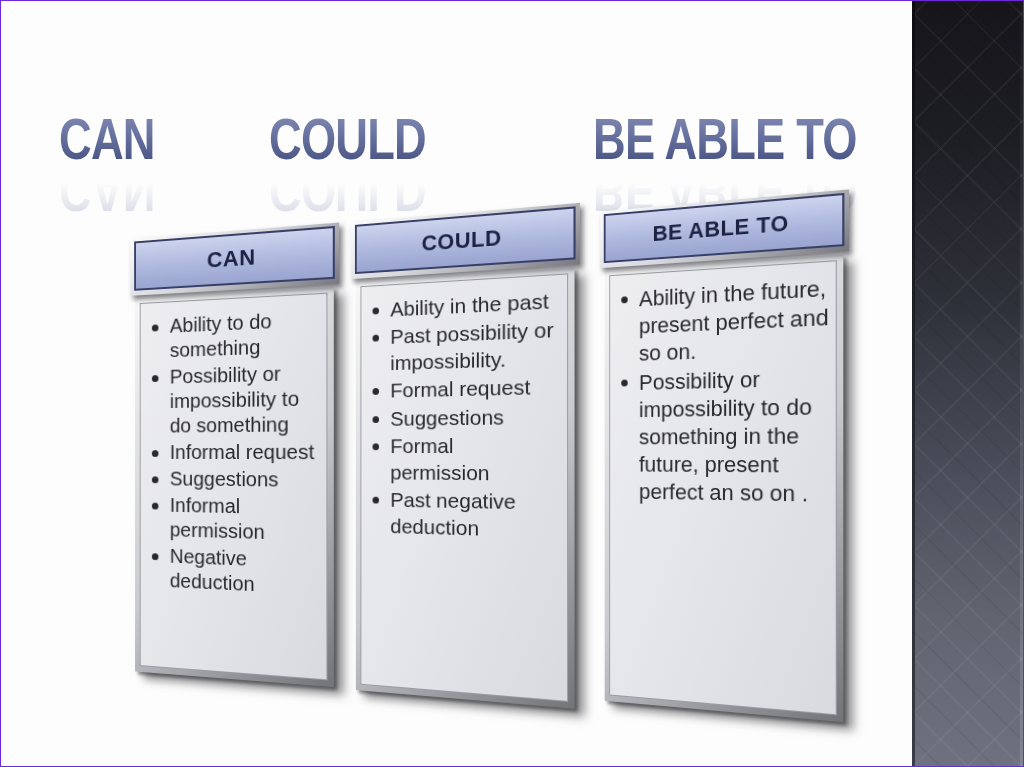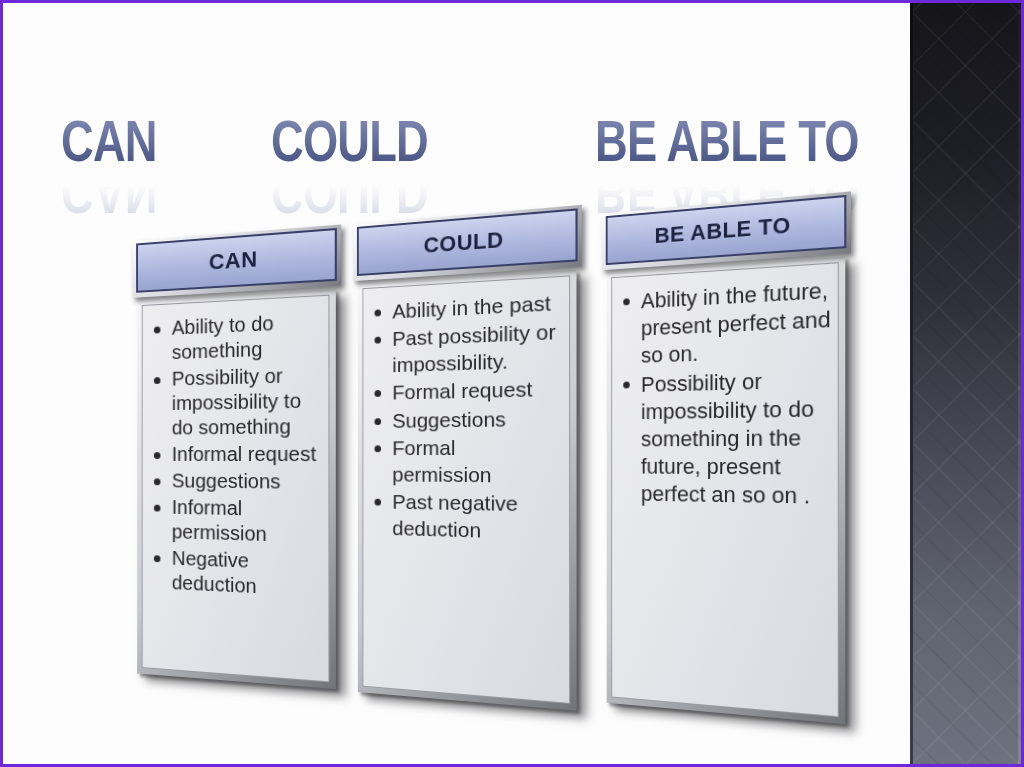--- a/index.html
+++ b/index.html
@@ -2,21 +2,21 @@
 <html style="--slide-bg: #fdfdfd; --title-top: #8a93bb; --title-bottom: #4f5a8a; --header-border: #394068; --header-text: #1c2240; --body-text: #28282e; --strip-top: #15151a; --strip-bottom: #6e7280;"><head>
 <meta charset="utf-8">
 <style>
   html,body{margin:0;padding:0;background:#888;}
   .stage{
     position:relative;
     width:1024px;height:767px;
     background:var(--slide-bg,#fdfdfd);
     overflow:hidden;
     font-family:"Liberation Sans","DejaVu Sans",sans-serif;
-    border:3px solid #6d28d9;
+    border:1px solid #6d28d9;
     box-sizing:border-box;
   }
 
   
   .title-word{
     position:absolute;
     top:104px;
     font-size:58px;
     font-weight:bold;
     letter-spacing:-1px;

